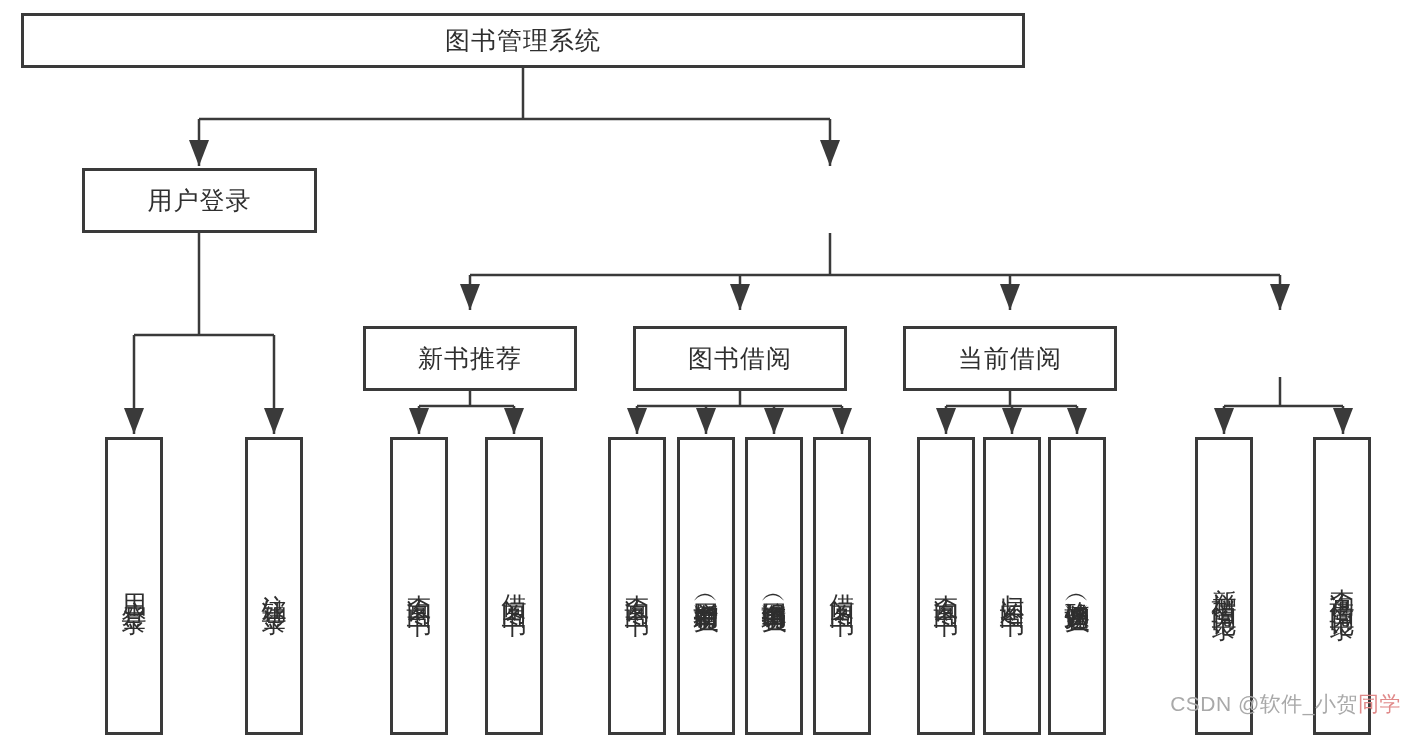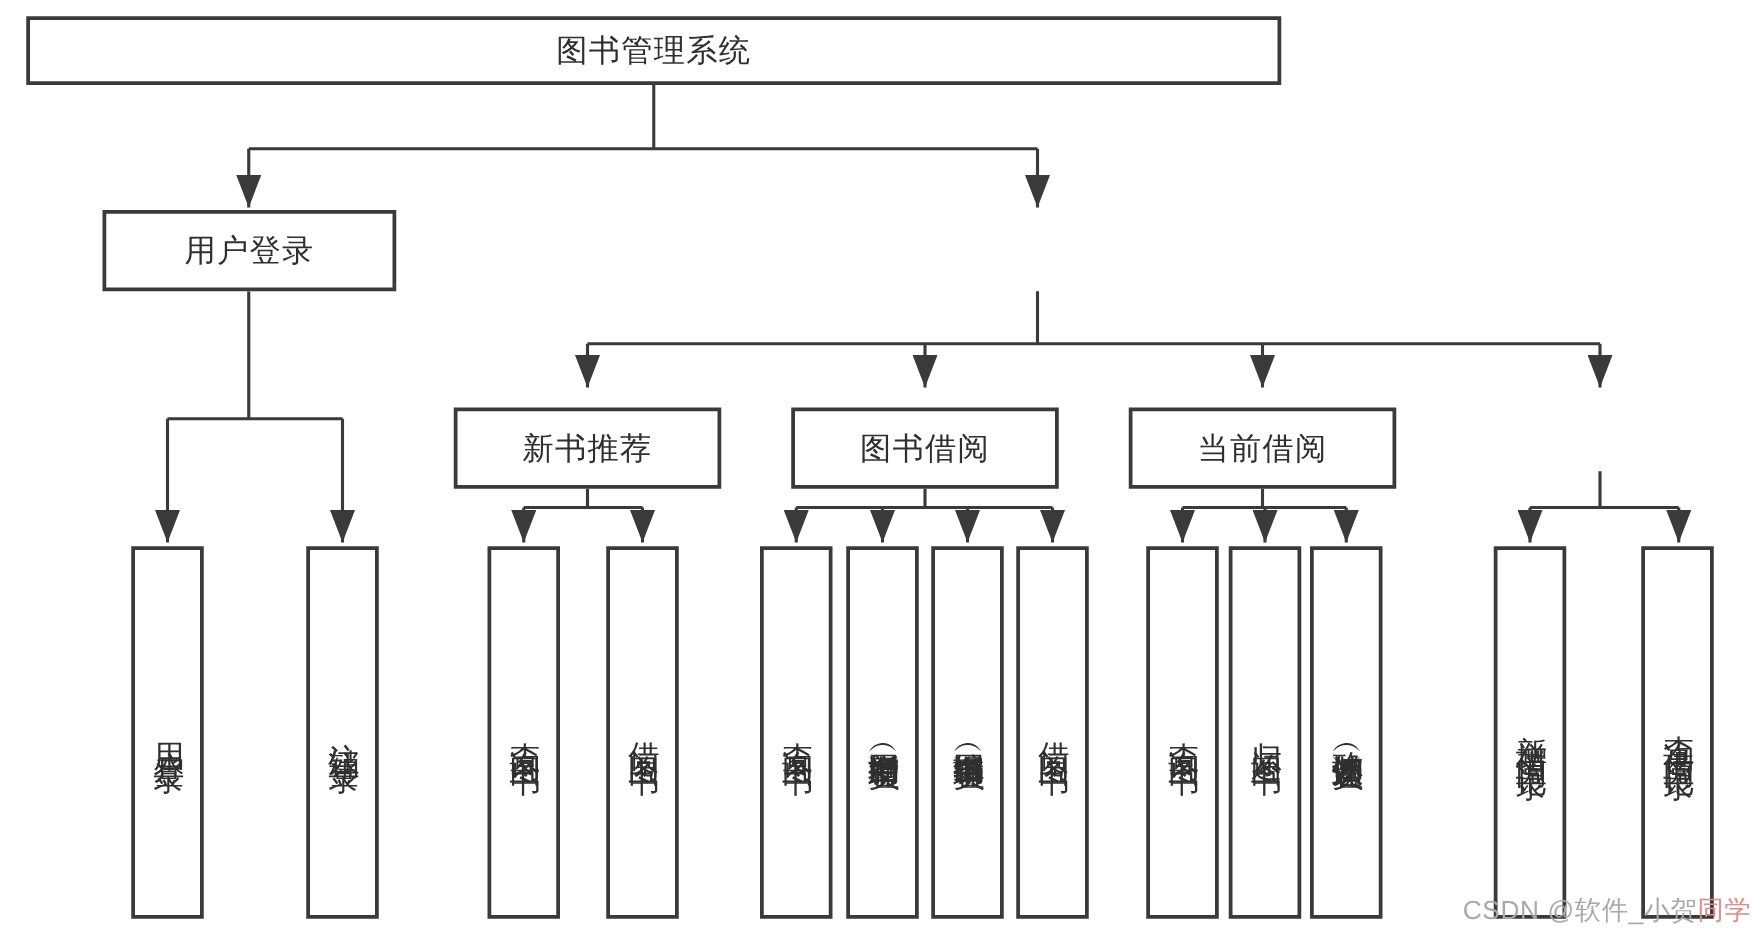--- a/index.html
+++ b/index.html
@@ -39,21 +39,21 @@
   }
   .vtext{
     writing-mode:vertical-rl;
     text-orientation:upright;
     font-size:25px;color:var(--text);
     letter-spacing:6px;line-height:1;
   }
   .vtext.tight{letter-spacing:1px;}
   .watermark{
     position:absolute;z-index:3;
-    right:4px;top:714px;
+    right:4px;top:690px;
     font-size:21px;letter-spacing:0.5px;
     color:var(--watermark-gray);
     white-space:nowrap;
   }
   .watermark .wm-red{color:var(--watermark-red);}
 </style>
 </head>
 <body>
 
 <div class="canvas">

